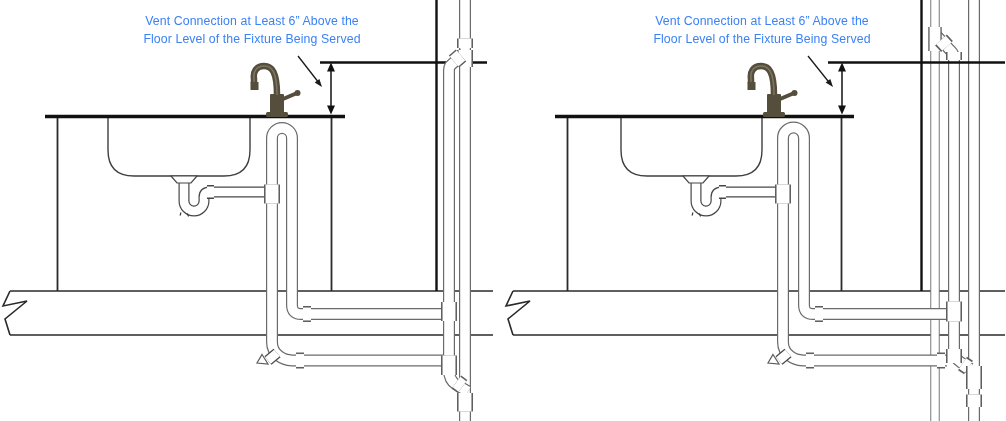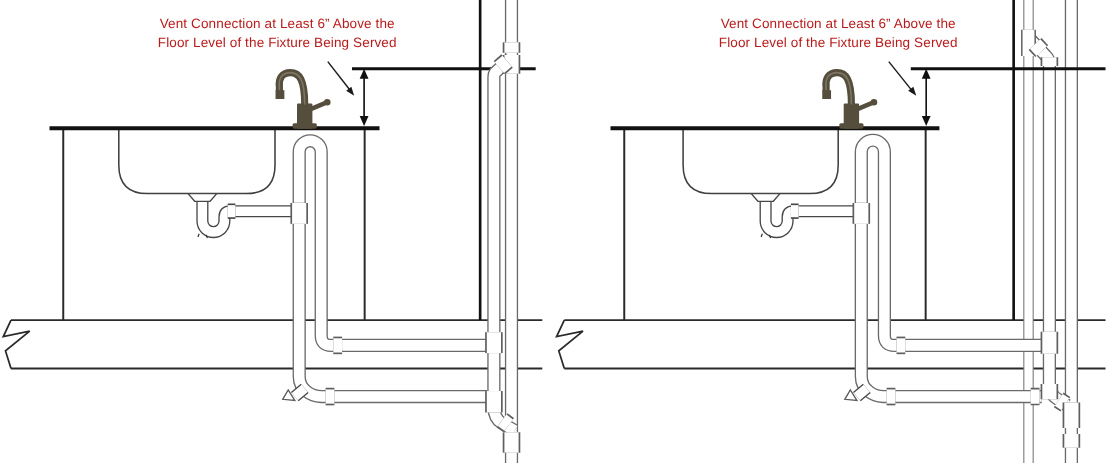--- a/index.html
+++ b/index.html
@@ -1,21 +1,21 @@
 <!DOCTYPE html>
 <html><head>
 <meta charset="utf-8">
 <style>
   html,body{margin:0;padding:0;background:#ffffff;}
   .stage{position:relative;width:1006px;height:421px;background:#fff;overflow:hidden;
          font-family:"Liberation Sans", sans-serif;}
   .panel{position:absolute;top:0;width:503px;height:421px;}
   .panel svg{position:absolute;left:0;top:0;}
   .annotation{position:absolute;top:13px;width:228px;text-align:center;
-              font-size:12.3px;line-height:17.6px;color:#b91c1c;letter-spacing:0.1px;}
+              font-size:12.3px;line-height:17.6px;color:#3b82f6;letter-spacing:0.1px;}
   
   .p-o{stroke:#6a6a6a;stroke-width:12;fill:none}
   .p-i{stroke:#ffffff;stroke-width:9.6;fill:none}
   .b-o{stroke:#6a6a6a;stroke-width:10.5;fill:none}
   .b-i{stroke:#ffffff;stroke-width:8.3;fill:none}
   .a-o{stroke:#7a7a7a;stroke-width:9.5;fill:none}
   .a-i{stroke:#ffffff;stroke-width:7.5;fill:none}
   .t-o{stroke:#474747;stroke-width:11;fill:none}
   .t-i{stroke:#ffffff;stroke-width:8.6;fill:none}
   .f-o{stroke:#5f5f5f;stroke-width:16;fill:none}

